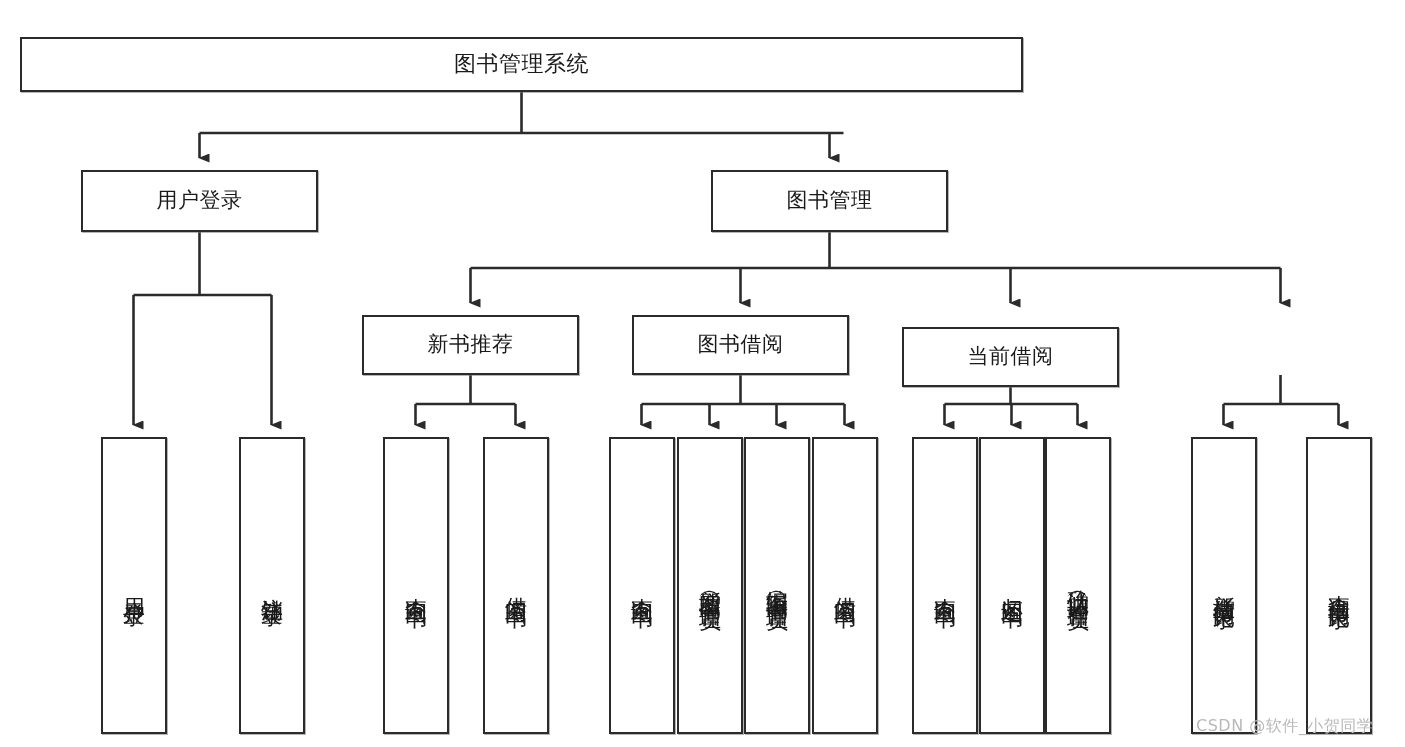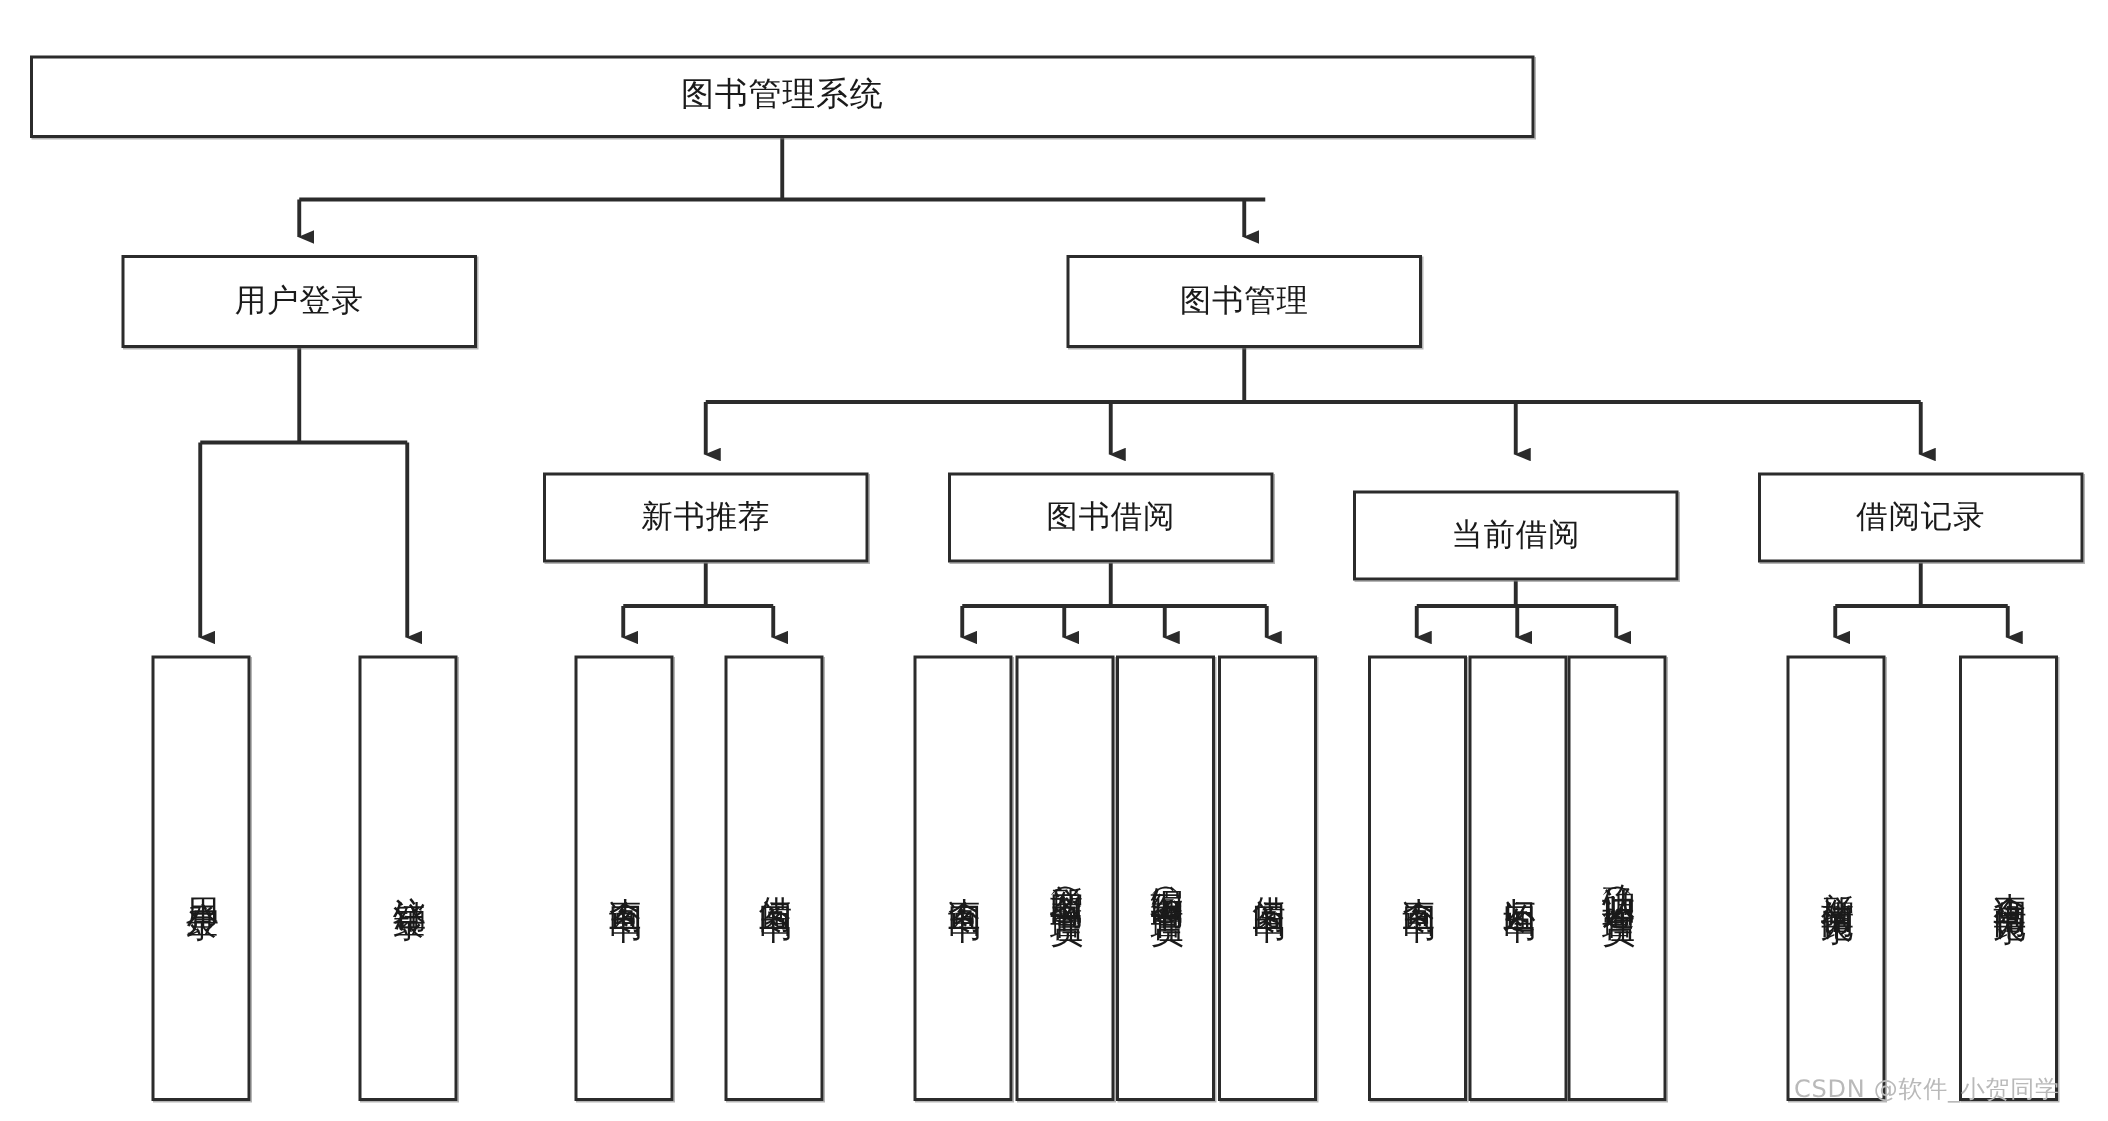--- a/index.html
+++ b/index.html
@@ -140,23 +140,20 @@
 
   <div class="node horiz" style="left:362px; top:315px; width:217px; height:60px;">
     <span class="label">新书推荐</span>
   </div>
   <div class="node horiz" style="left:632px; top:315px; width:217px; height:60px;">
     <span class="label">图书借阅</span>
   </div>
   <div class="node horiz" style="left:902px; top:315px; width:217px; height:60px;margin-top:12px;">
     <span class="label">当前借阅</span>
   </div>
-  <div class="node horiz" style="left:1172px; top:315px; width:217px; height:60px;">
-    <span class="label">借阅记录</span>
-  </div>
 
   <div class="node vert" style="left:101px; top:437px; width:66px; height:297px;">
     <span class="label">用户登录</span>
   </div>
   <div class="node vert" style="left:239px; top:437px; width:66px; height:297px;">
     <span class="label">注销登录</span>
   </div>
 
   <div class="node vert" style="left:383px; top:437px; width:66px; height:297px;">
     <span class="label">查询图书</span>

